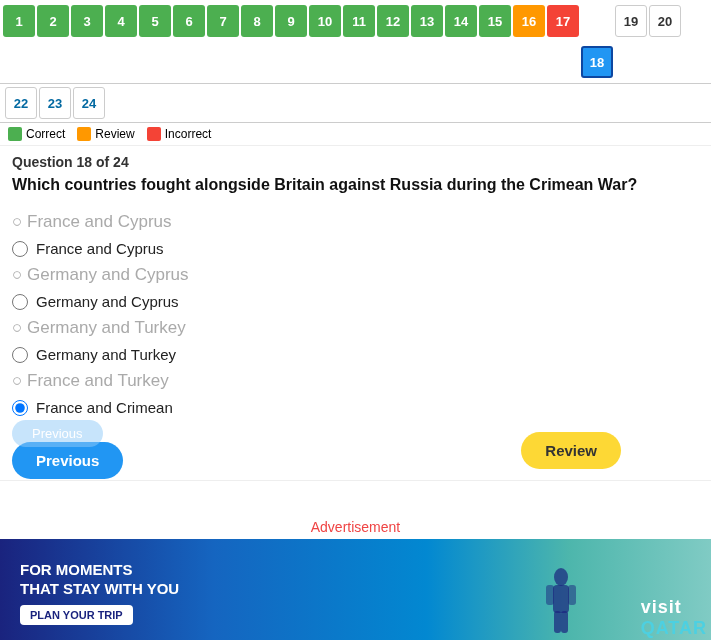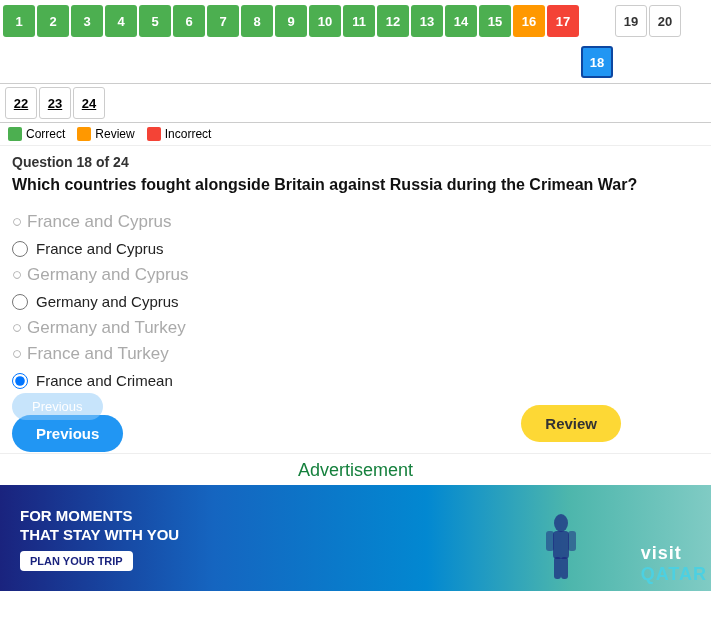--- a/index.html
+++ b/index.html
@@ -36,23 +36,22 @@
     .num-cell.current { background: #2196f3; border: 2px solid #0d47a1; color: #fff; margin-top: 42px; }
     .num-cell.white { background: #fff; color: #333; border: 1px solid #ccc; }
 
     .second-row {
       display: flex;
       padding: 2px 4px;
       border-bottom: 1px solid #ccc;
     }
     .second-row .num-cell {
       background: #fff;
-      color: #000000;
+      color: #0369a1;
       border: 1px solid #ccc;
-      text-decoration: underline;
     }
 
     
     .legend {
       display: flex;
       align-items: center;
       padding: 4px 8px;
       font-size: 12px;
       gap: 12px;
       border-bottom: 1px solid #eee;
@@ -172,23 +171,24 @@
       opacity: 0.5;
     }
 
     
     .ad-section {
       border-top: 1px solid #eee;
       padding: 6px 0 0 0;
     }
     .ad-label {
       text-align: center;
-      font-size: 18px;
-      color: #15803d;
+      font-size: 14px;
+      color: #ef4444;
       margin-bottom: 4px;
+      margin-top: 32px;
     }
     .ad-banner {
       background: linear-gradient(to right, #1a237e 0%, #1565c0 30%, #0288d1 60%, #4db6ac 80%, #80cbc4 100%);
       height: 106px;
       position: relative;
       display: flex;
       align-items: center;
       overflow: hidden;
     }
     .ad-text-block {
@@ -288,20 +288,24 @@
     <div class="option-row">
       <input type="radio" name="answer" id="opt1" style="">
       <label for="opt1" class="option-label">France and Cyprus</label>
     </div>
     <div class="option-row ghost">○ Germany and Cyprus</div>
     <div class="option-row">
       <input type="radio" name="answer" id="opt2" style="">
       <label for="opt2" class="option-label">Germany and Cyprus</label>
     </div>
     <div class="option-row ghost">○ Germany and Turkey</div>
+    <div class="option-row">
+      <input type="radio" name="answer" id="opt3" style="">
+      <label for="opt3" class="option-label">Germany and Turkey</label>
+    </div>
     <div class="option-row ghost">○ France and Turkey</div>
     <div class="option-row">
       <input type="radio" name="answer" id="opt4" checked="" style="">
       <label for="opt4" class="option-label">France and Crimean</label>
     </div>
   </div>
 
 <div class="button-row" style="margin-top:0; height:60px;">
   <div class="ghost-btn">Previous</div>
   <button class="btn-previous" style="margin-top:20px;">Previous</button>

